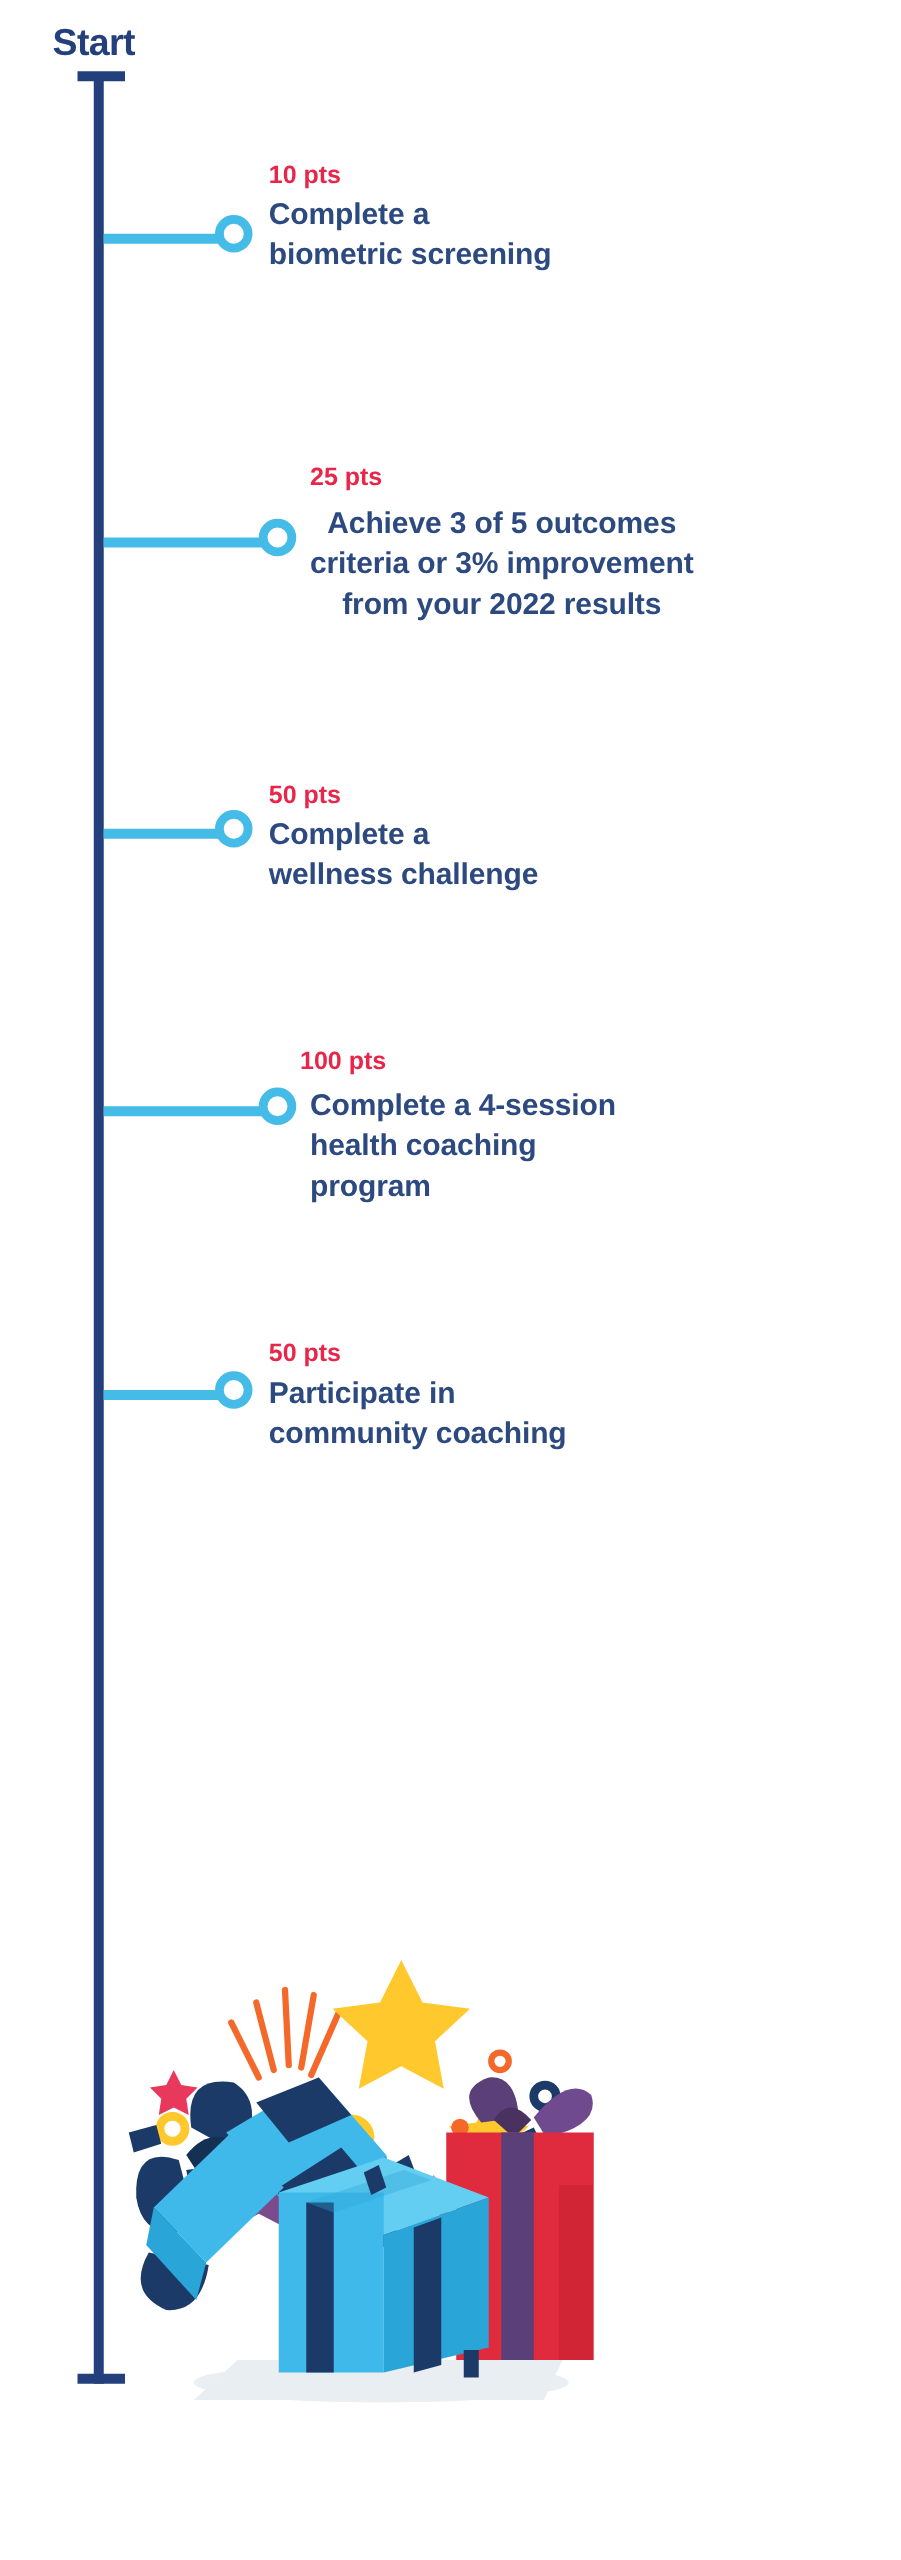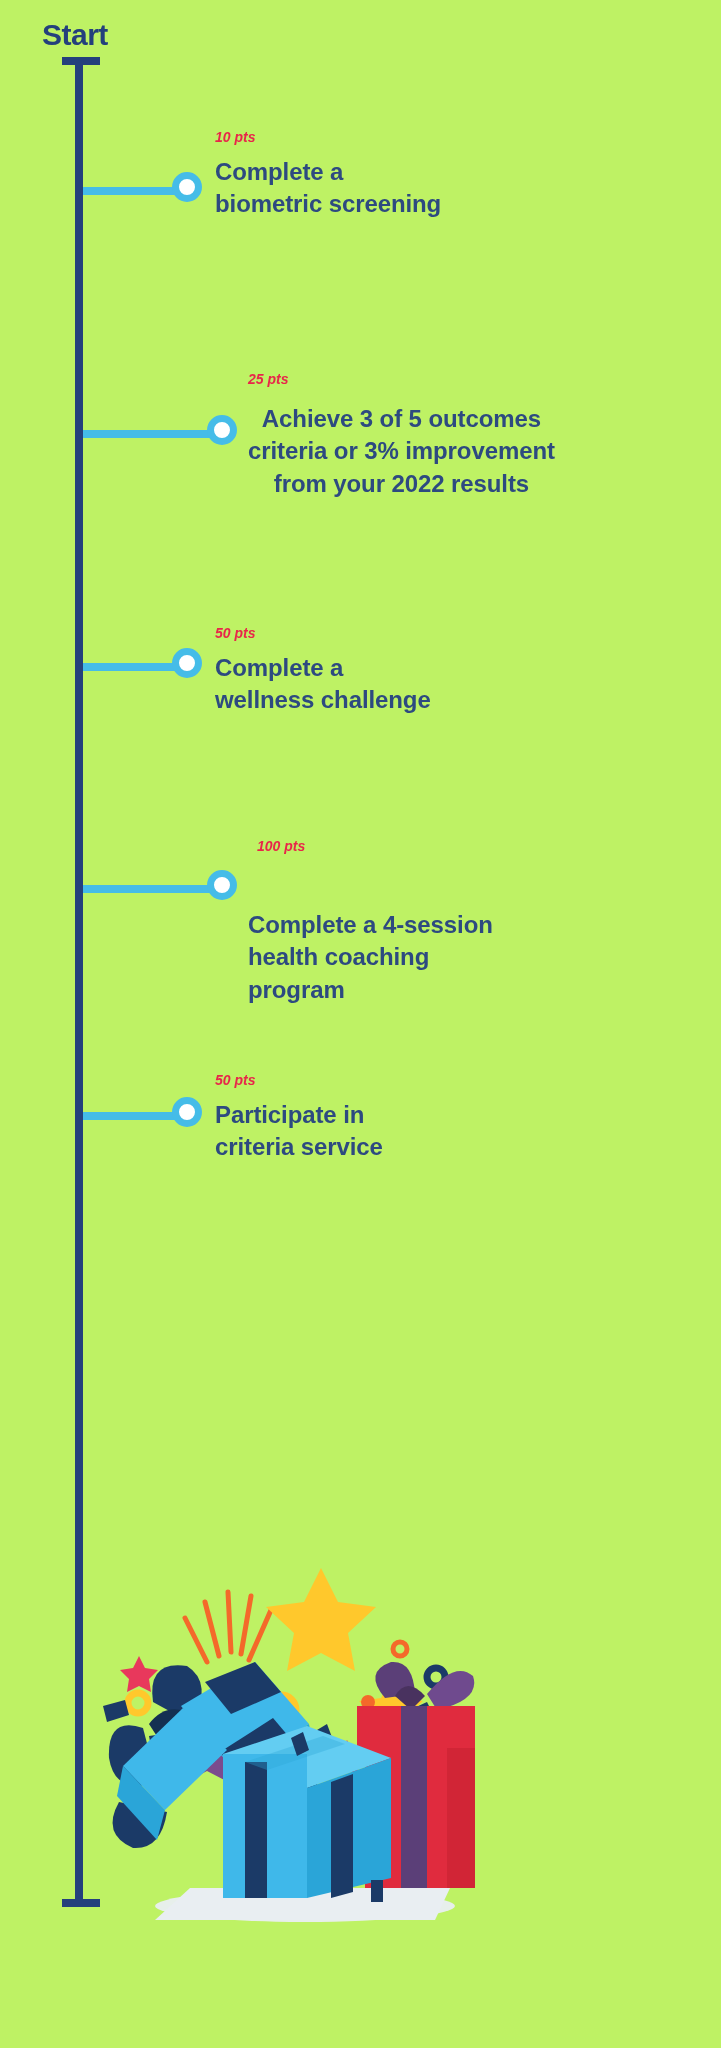--- a/index.html
+++ b/index.html
@@ -13,21 +13,21 @@
     position: relative;
     font-family: "Liberation Sans", sans-serif;
     -webkit-font-smoothing: antialiased;
   }
 
   #stage {
     position: absolute;
     left: 0; top: 0;
     width: 721px;
     height: 2048px;
-    background: #bef264;
+    background: #ffffff;
   }
 
   
   .start-label {
     position: absolute;
     left: 42px;
     top: 18px;
     font-size: 30px;
     font-weight: 700;
     letter-spacing: -0.5px;
@@ -77,26 +77,25 @@
     position: absolute;
     width: 30px;
     height: 30px;
     border-radius: 50%;
     background: #ffffff;
     border: 7px solid #45bce8;
     top: -15px;
   }
   .pts {
     position: absolute;
-    font-size: 14px;
+    font-size: 20px;
     font-weight: 700;
     color: #e8264a;
     letter-spacing: 0px;
     white-space: nowrap;
-    font-style: italic;
   }
   .desc {
     position: absolute;
     font-size: 24px;
     font-weight: 600;
     line-height: 1.35;
     color: #2d4a80;
     white-space: pre-line;
     letter-spacing: -0.1px;
   }
@@ -141,31 +140,31 @@
       <div class="milestone" style="top: 663px;">
         <div class="connector" style="left: 83px; width: 97px;"></div>
         <div class="node" style="left: 172px;"></div>
         <div class="pts" style="left: 215px; top: -38px;">50 pts</div>
         <div class="desc" style="left: 215px; top: -11px;">Complete a
 wellness challenge</div>
       </div>
       <div class="milestone" style="top: 885px;">
         <div class="connector" style="left: 83px; width: 132px;"></div>
         <div class="node" style="left: 207px;"></div>
-        <div class="pts" style="left: 257px; top: -47px;">100 pts</div>
-        <div class="desc" style="left: 248px; top: -16px; margin-top: 40px;">Complete a 4-session
+        <div class="pts" style="left: 240px; top: -47px;">100 pts</div>
+        <div class="desc" style="left: 248px; top: -16px;">Complete a 4-session
 health coaching
 program</div>
       </div>
       <div class="milestone" style="top: 1112px;">
         <div class="connector" style="left: 83px; width: 97px;"></div>
         <div class="node" style="left: 172px;"></div>
         <div class="pts" style="left: 215px; top: -40px;">50 pts</div>
         <div class="desc" style="left: 215px; top: -13px;">Participate in
-criteria service</div>
+community coaching</div>
       </div>
     </div>
 
   <div class="gift-illustration">
     <svg viewBox="0 0 380 420" width="380" height="420" xmlns="http://www.w3.org/2000/svg">
 
       <ellipse cx="210" cy="396" rx="150" ry="16" fill="#e9eef2" opacity="0.95"></ellipse>
       <path d="M60 410 L95 378 L355 378 L340 410 Z" fill="#e9eef2"></path>
 
       <g stroke="#f4692a" stroke-width="5" stroke-linecap="round">

